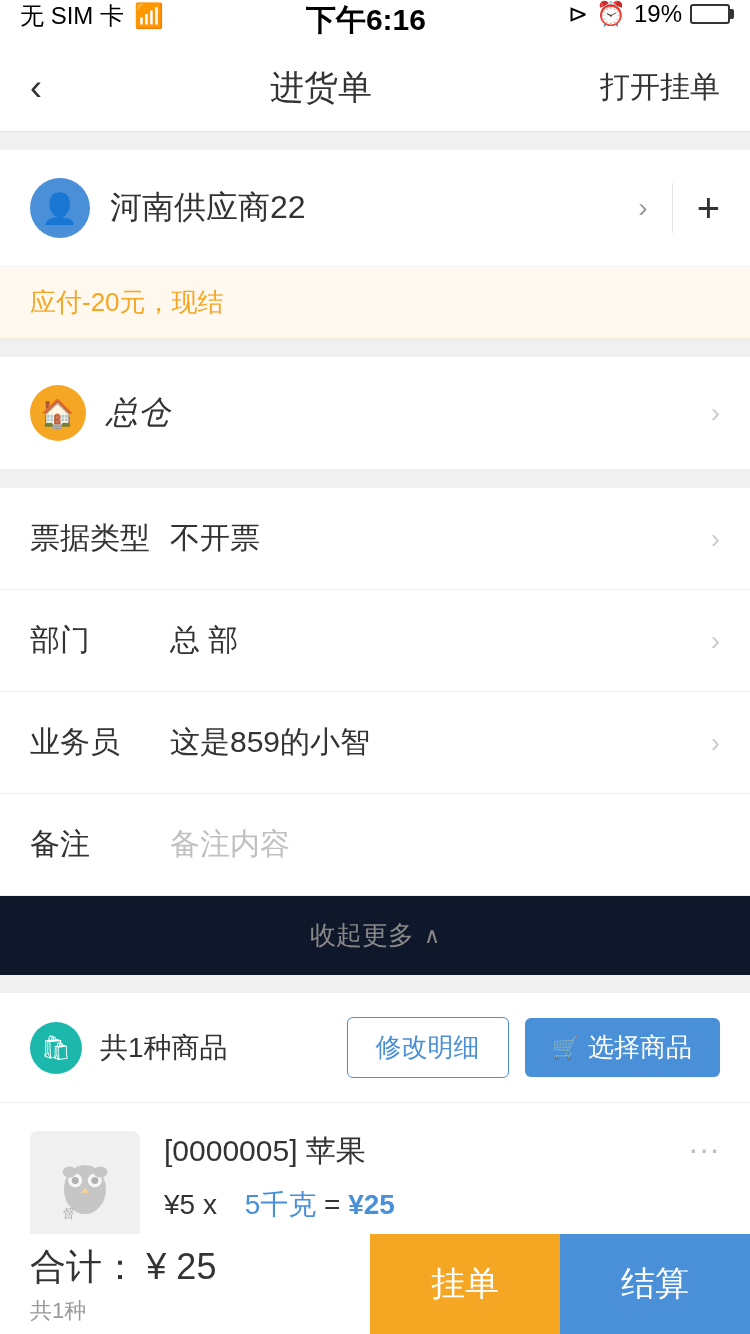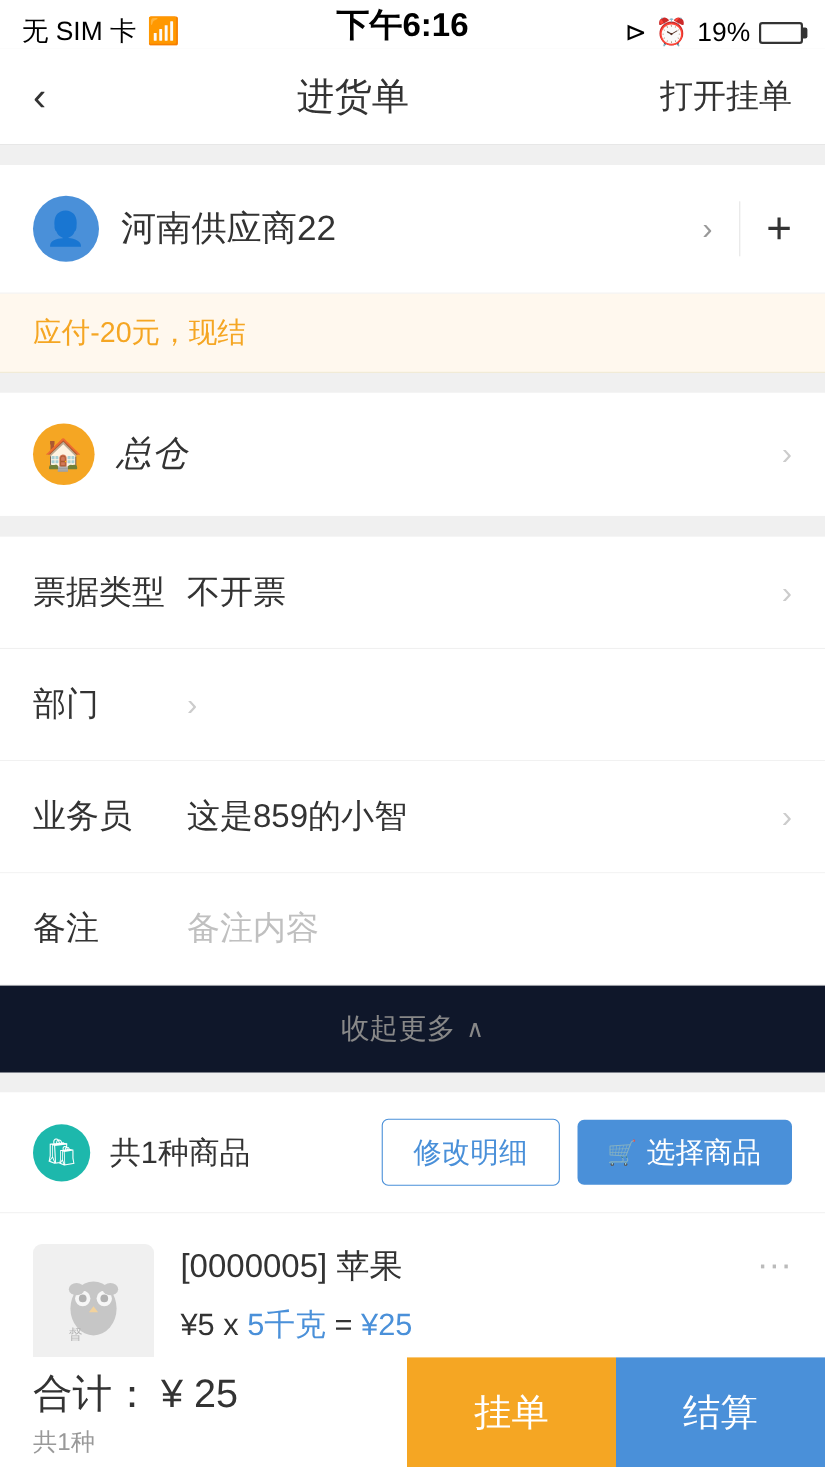--- a/index.html
+++ b/index.html
@@ -11,21 +11,21 @@
       background: #f0f0f0;
       font-size: 28px;
       color: #333;
     }
 
     
     .status-bar {
       height: 44px;
       background: #fff;
       display: flex;
-      align-items: flex-end;
+      align-items: flex-start;
       justify-content: space-between;
       padding: 0 20px;
       font-size: 24px;
       color: #000;
     }
     .status-left {
       display: flex;
       align-items: center;
       gap: 10px;
       font-size: 24px;
@@ -316,24 +316,25 @@
       font-size: 30px;
       color: #333;
       margin-bottom: 14px;
     }
     .product-price {
       font-size: 28px;
       color: #333;
     }
     .product-price .blue {
       color: #4a90d9;
+      margin-left: 20px;
     }
     .product-price .price-total {
       color: #4a90d9;
-      font-weight: 400;
+      font-weight: 700;
     }
     .product-more {
       color: #bbb;
       font-size: 32px;
       margin-left: 10px;
       cursor: pointer;
     }
 
     
     .bottom-summary {
@@ -445,20 +446,21 @@
   <div class="card">
 
     <div class="form-row">
       <span class="form-label">票据类型</span>
       <span class="form-value">不开票</span>
       <span class="form-chevron">›</span>
     </div>
 
     <div class="form-row">
       <span class="form-label">部门</span>
+      <span class="form-value">总 部</span>
       <span class="form-chevron">›</span>
     </div>
 
     <div class="form-row">
       <span class="form-label">业务员</span>
       <span class="form-value">这是859的小智</span>
       <span class="form-chevron">›</span>
     </div>
 
     <div class="form-row">

